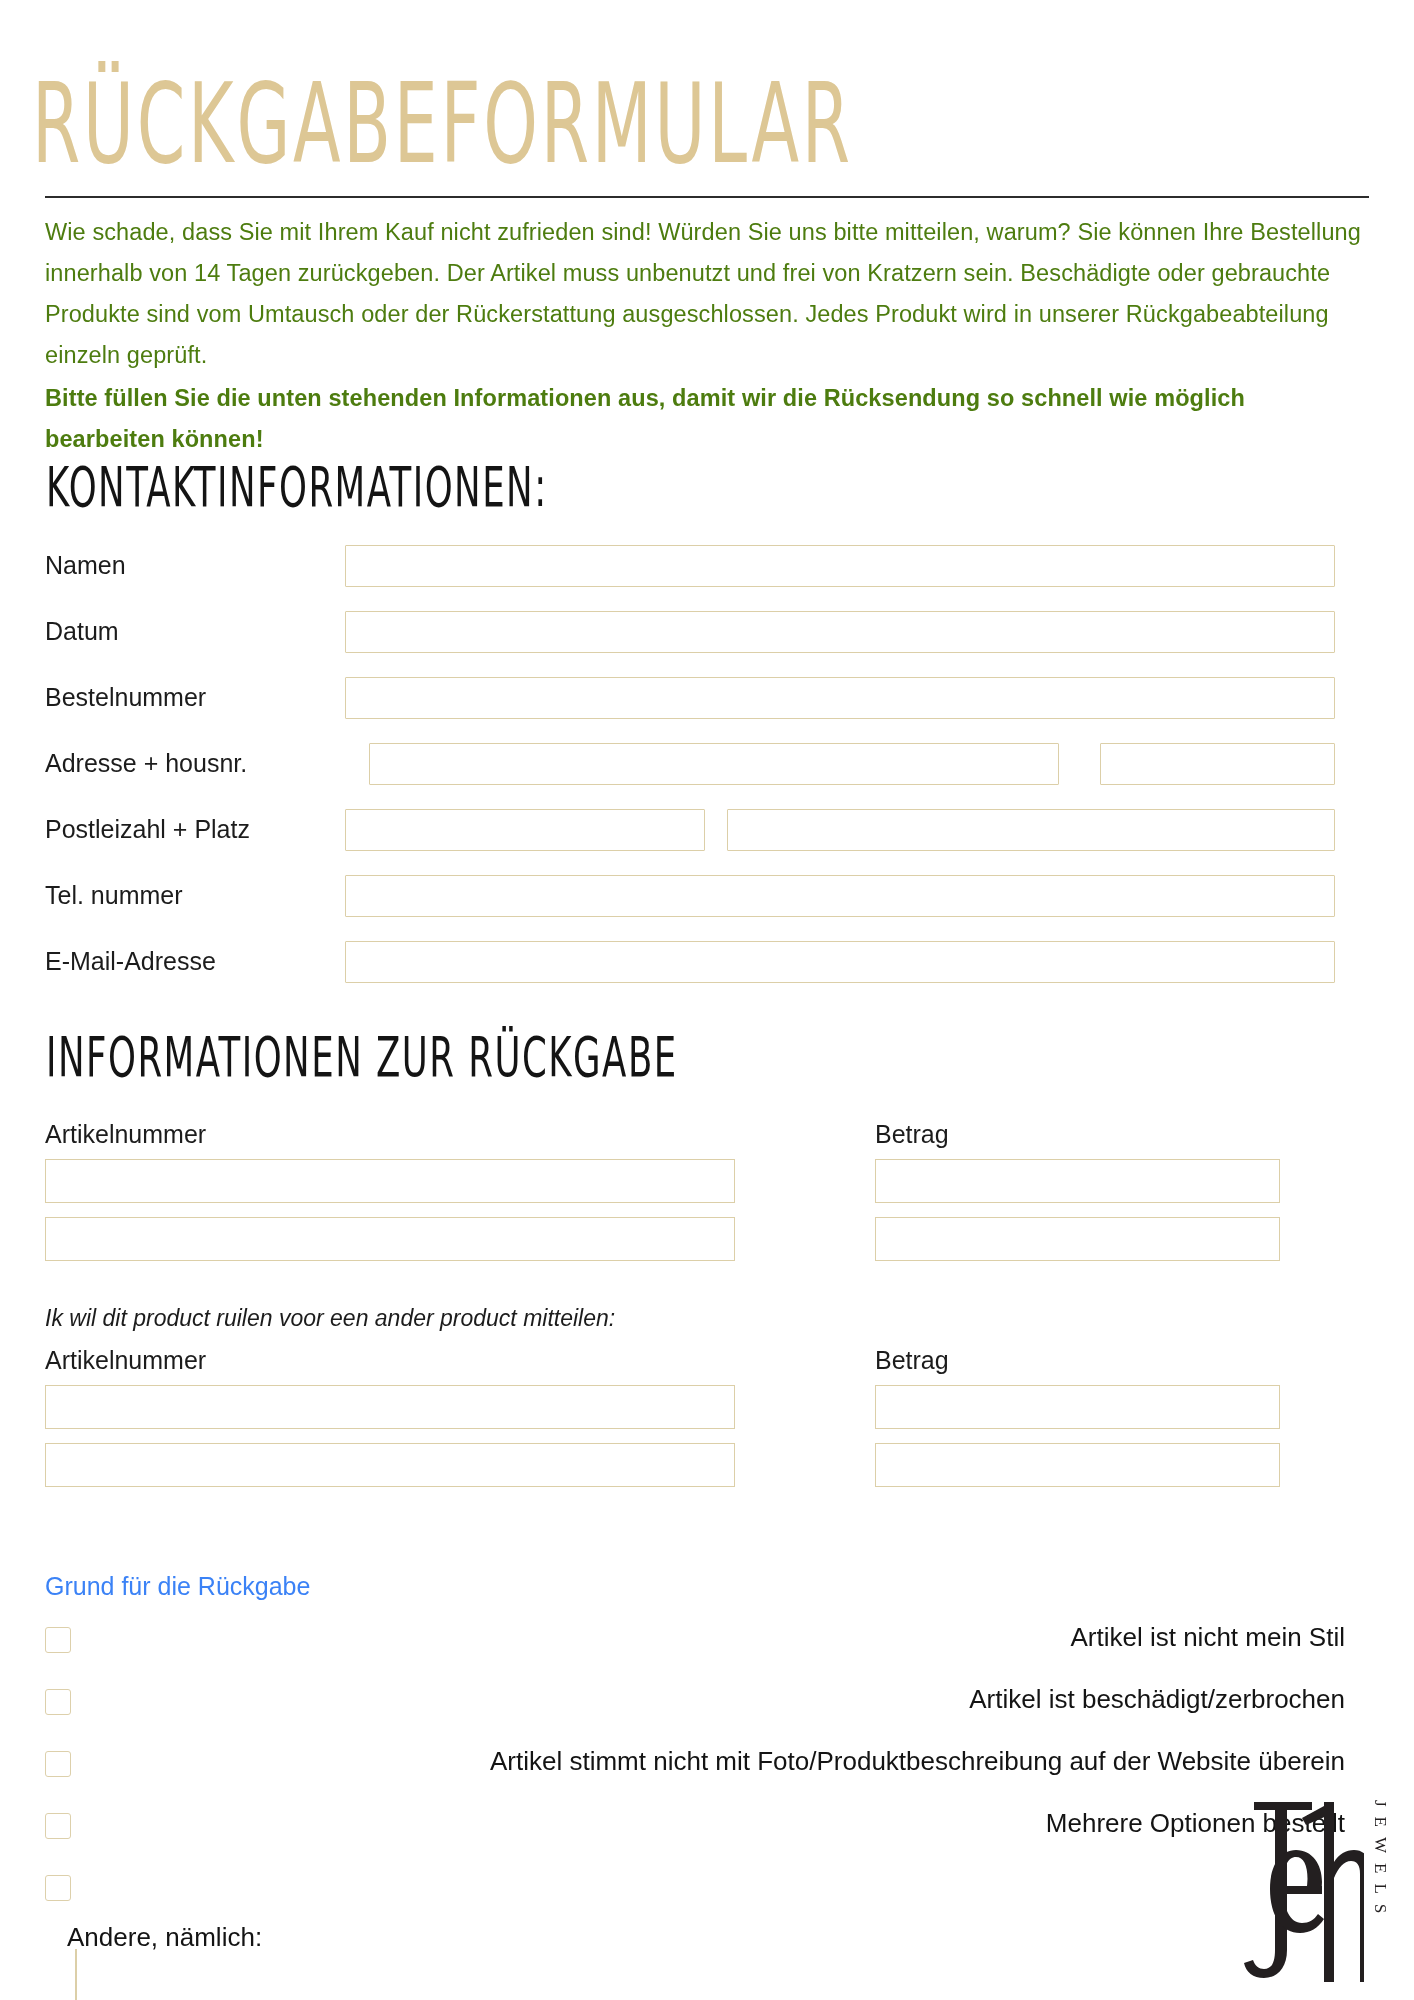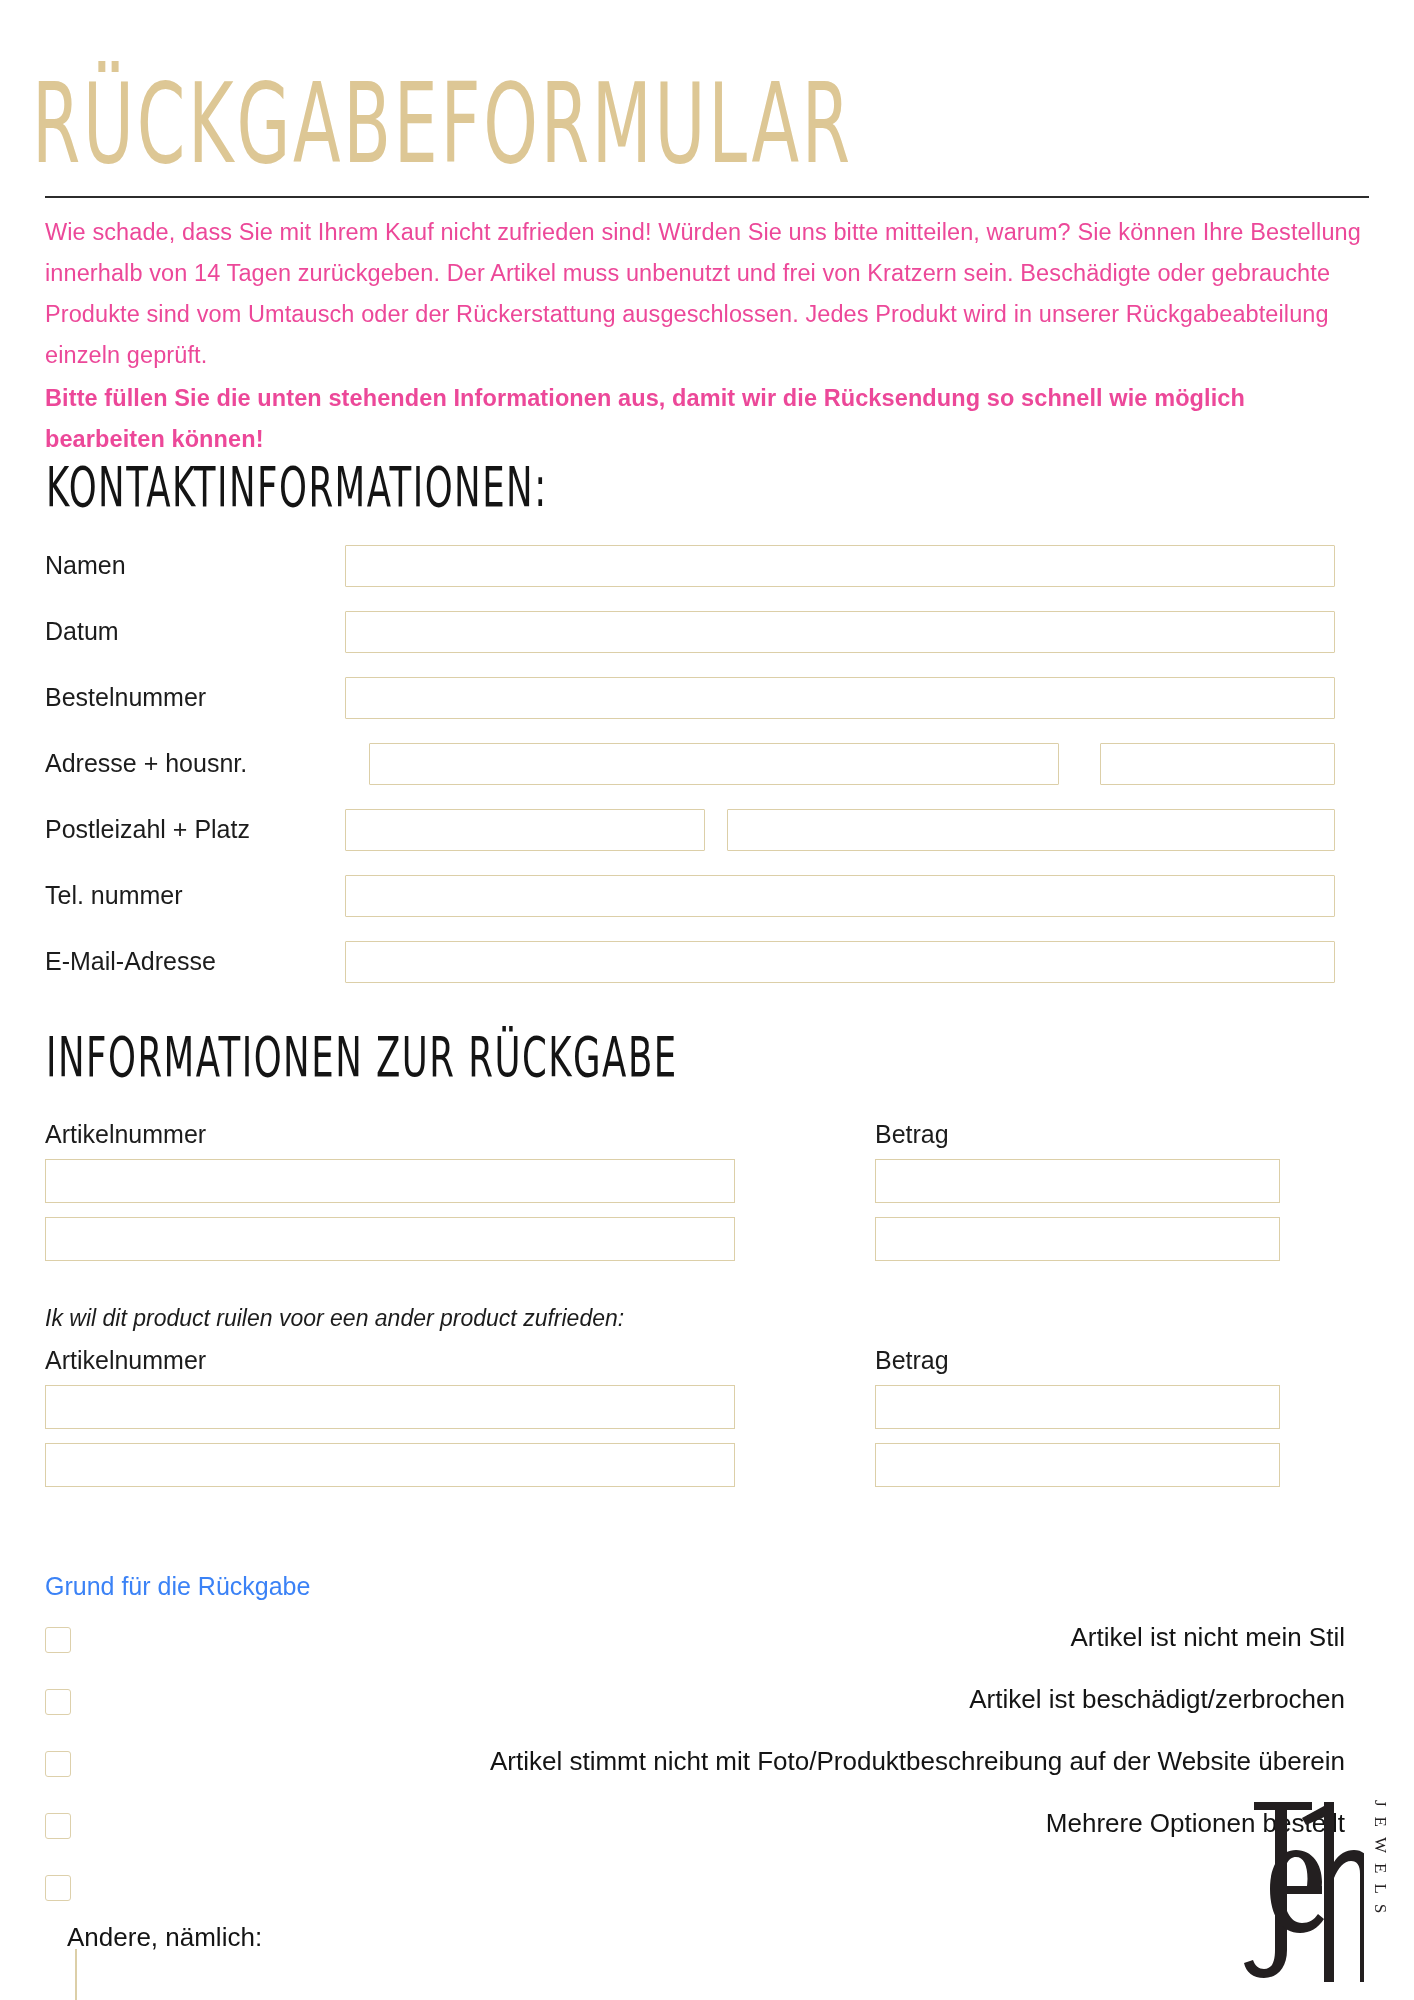--- a/index.html
+++ b/index.html
@@ -53,21 +53,21 @@
   }
 
   
   .intro {
     position: absolute;
     left: 45px;
     top: 212px;
     width: 1320px;
     font-size: 23.5px;
     line-height: 41px;
-    color: #ec4899;
+    color: #4d7c0f;
     letter-spacing: 0.1px;
   }
   .intro p { margin: 0; }
   .intro .bold {
     font-weight: bold;
     display: block;
     margin-top: 2px;
   }
 
   
@@ -295,21 +295,21 @@
         <div class="b-amount"></div>
       </div>
       <div class="box-row">
         <div class="b-article"></div>
         <div class="b-amount"></div>
       </div>
     </div>
   </div>
 
   <div class="return-block" id="return-block-2">
-    <p class="exchange-note">Ik wil dit product ruilen voor een ander product zufrieden:</p>
+    <p class="exchange-note">Ik wil dit product ruilen voor een ander product mitteilen:</p>
     <div class="col-heads">
       <div class="h-article">Artikelnummer</div>
       <div class="h-amount">Betrag</div>
     </div>
     <div class="box-rows">
       <div class="box-row">
         <div class="b-article"></div>
         <div class="b-amount"></div>
       </div>
       <div class="box-row">

